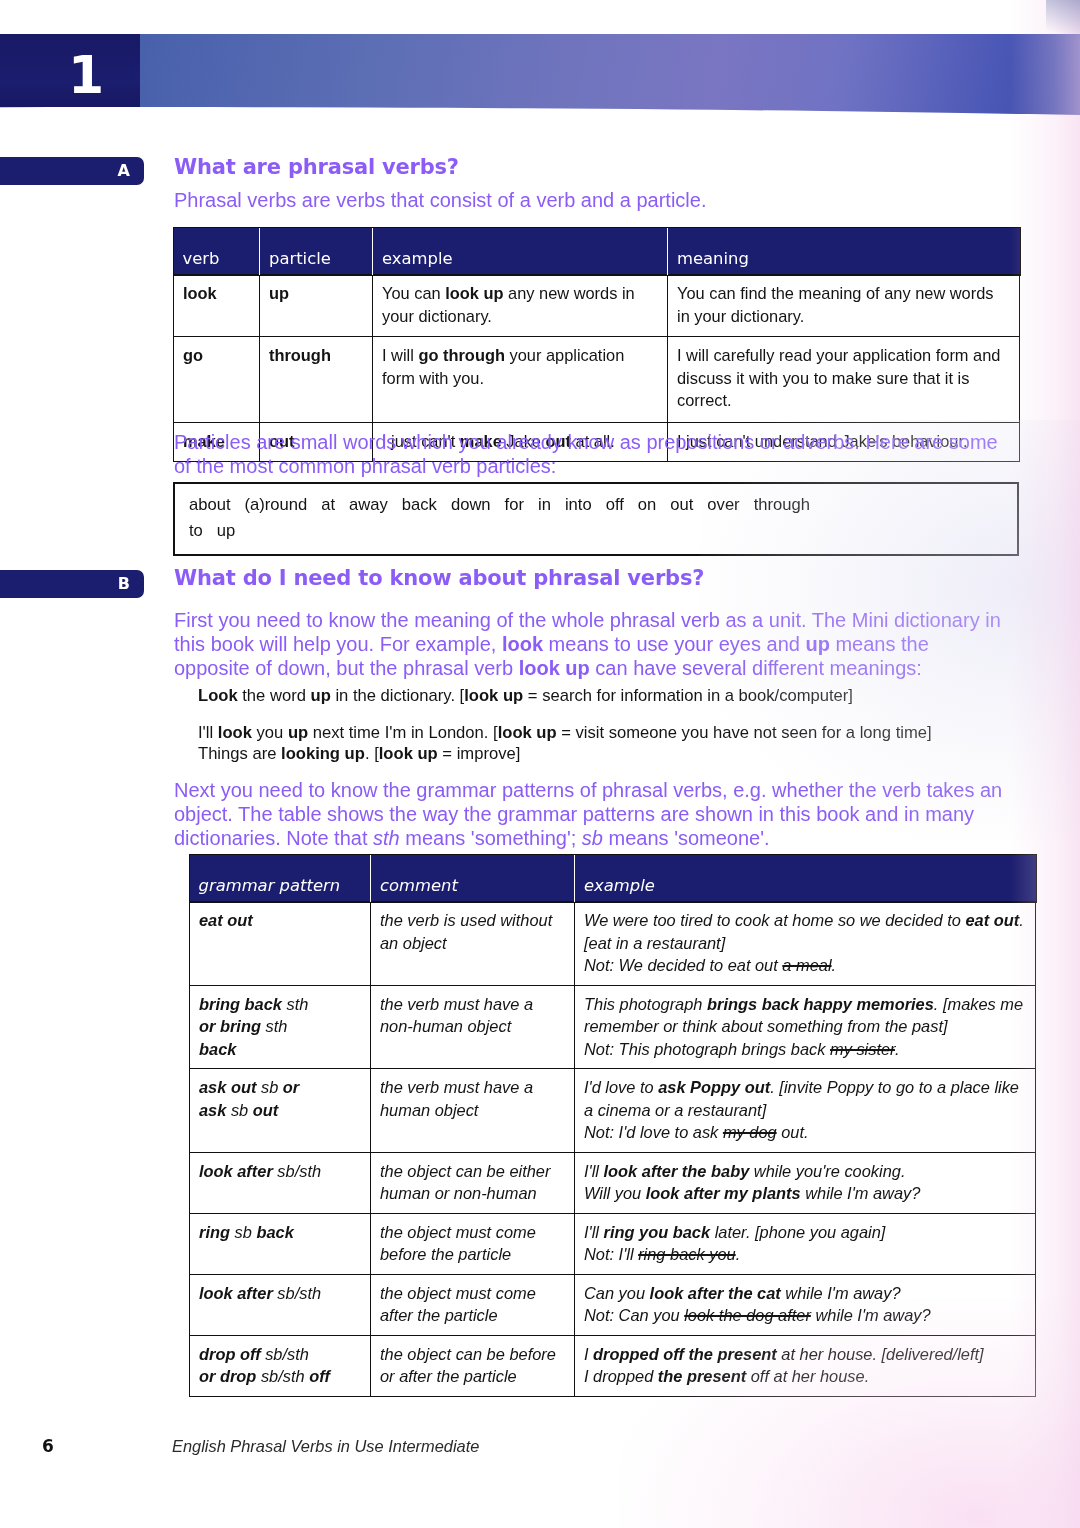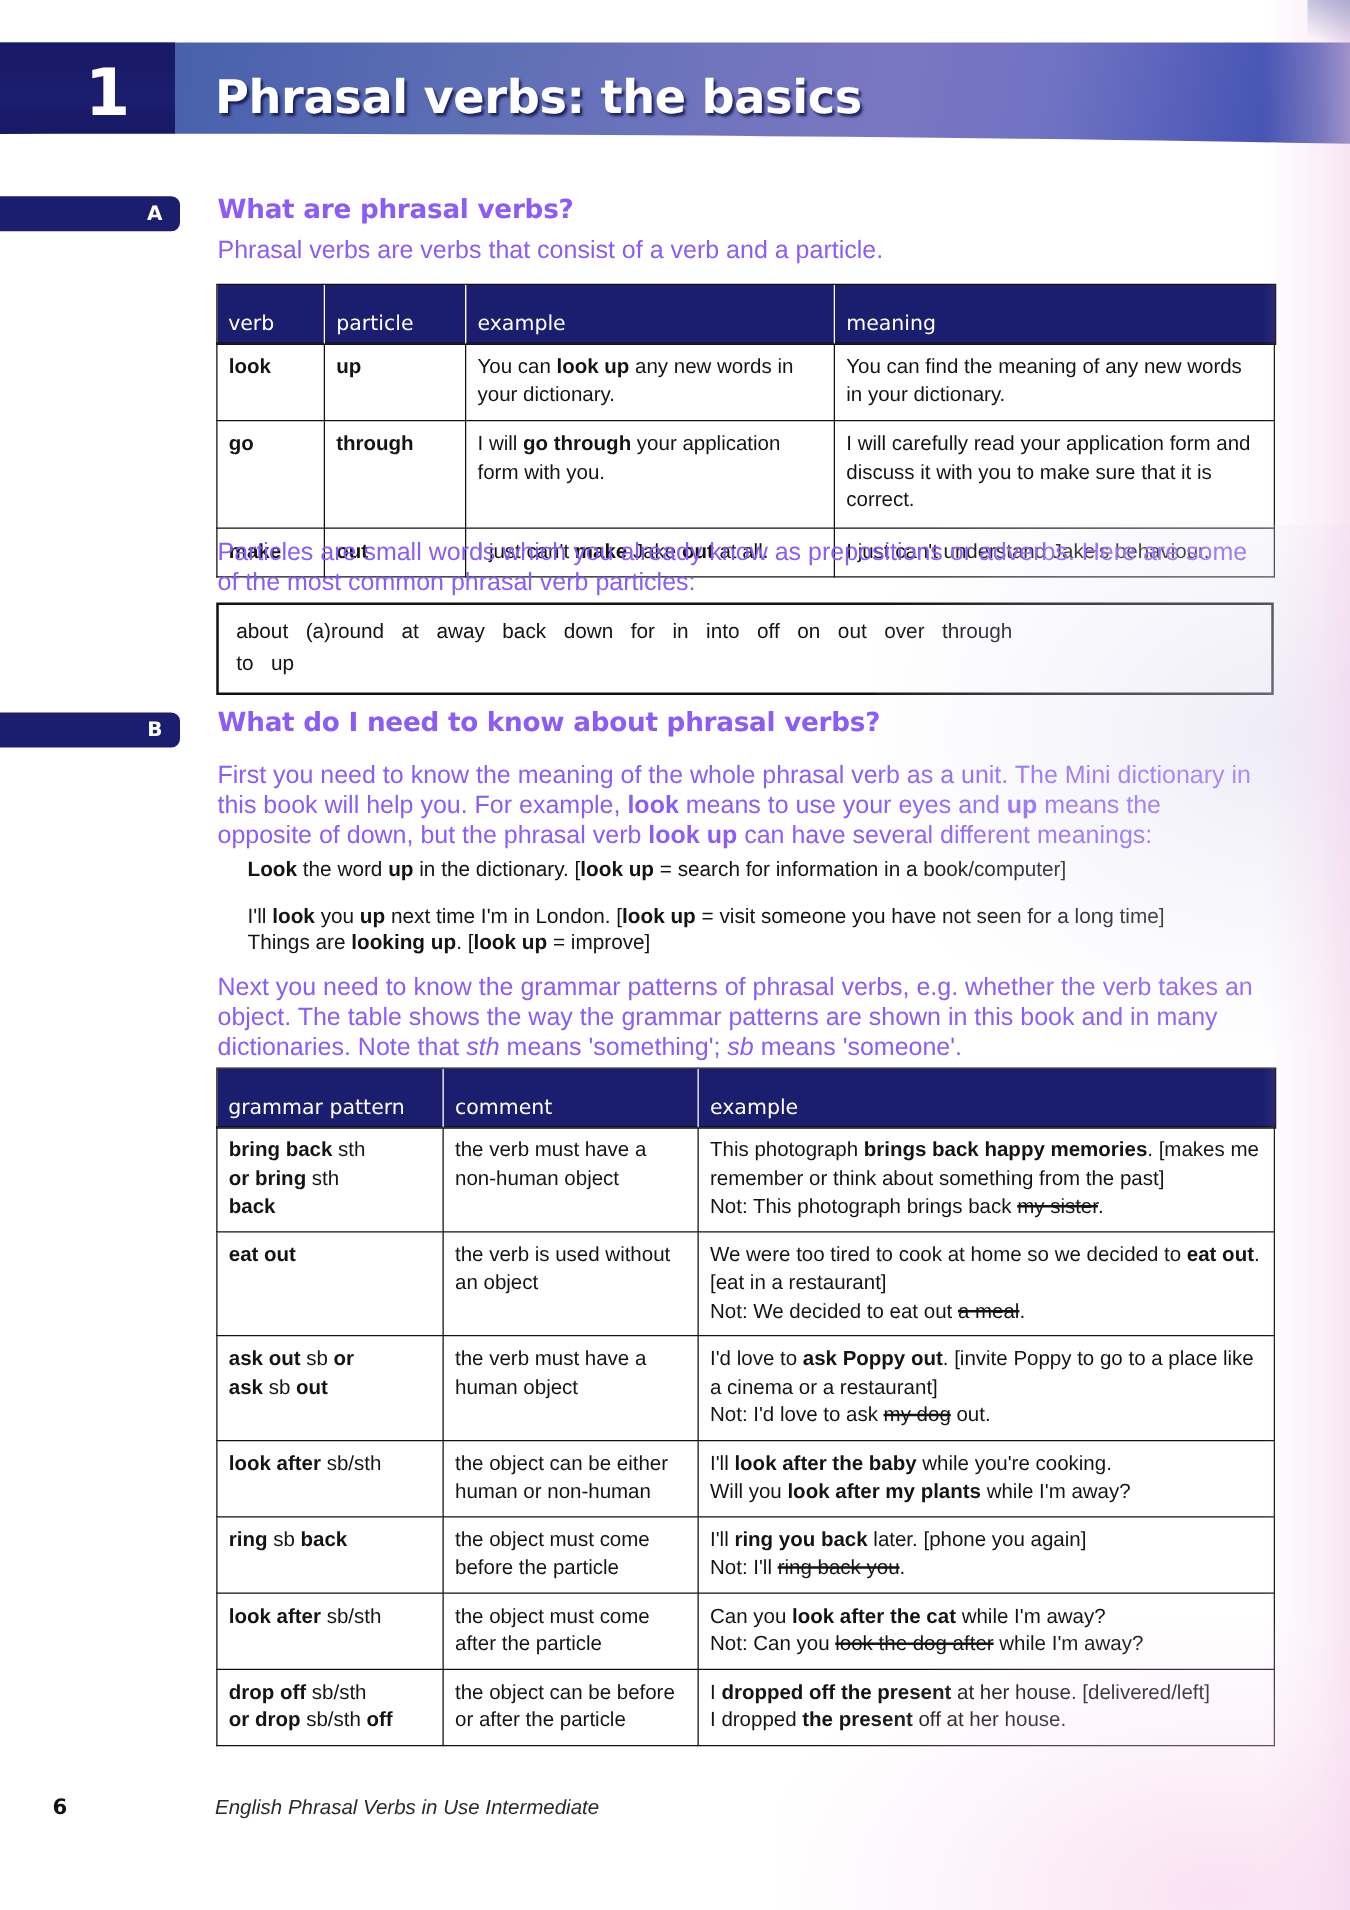--- a/index.html
+++ b/index.html
@@ -249,21 +249,20 @@
     font-family: "Liberation Sans", sans-serif;
   }
 </style>
 </head>
 <body>
 
 <div class="banner">
   <div class="banner-band"></div>
   <div class="banner-dark"></div>
   <div class="banner-number">1</div>
-  <div class="banner-title">Phrasal verbs: the basics</div>
 </div>
 <div class="banner-curve-cover"></div>
 
 <div class="sec-tab" id="sec-tab-a">
   <span class="letter">A</span>
 </div>
 <div class="sec-tab" id="sec-tab-b">
   <span class="letter">B</span>
 </div>
 
@@ -316,43 +315,43 @@
   <div class="sec-heading" style="top:566px;">What do I need to know about phrasal verbs?</div>
 
   <div class="para" id="section-b-para1" style="left:174px; top:608px; width:835px;">First you need to know the meaning of the whole phrasal verb as a unit. The Mini dictionary in this book will help you. For example, <b>look</b> means to use your eyes and <b>up</b> means the opposite of down, but the phrasal verb <b>look up</b> can have several different meanings:</div>
 
   <div class="example-line" id="b-example-0" style="left:198px; top:684px; width:825px;"><b>Look</b> the word <b>up</b> in the dictionary. [<b>look up</b> = search for information in a book/computer]</div>
   <div class="example-line" id="b-example-1" style="left:198px; top:721px; width:825px;">I'll <b>look</b> you <b>up</b> next time I'm in London. [<b>look up</b> = visit someone you have not seen for a long time]</div>
   <div class="example-line" id="b-example-2" style="left:198px; top:742px; width:825px;">Things are <b>looking up</b>. [<b>look up</b> = improve]</div>
 
   <div class="para" id="section-b-para2" style="left:174px; top:778px; width:845px;">Next you need to know the grammar patterns of phrasal verbs, e.g. whether the verb takes an object. The table shows the way the grammar patterns are shown in this book and in many dictionaries. Note that <i>sth</i> means 'something'; <i>sb</i> means 'someone'.</div>
 
-  <table class="pvtable" id="table-b" style="left:173px; top:855px; width:846px;">
+  <table class="pvtable" id="table-b" style="left:189px; top:855px; width:846px;font-style:italic;">
     <colgroup>
       <col style="width:181px">
         <col style="width:204px">
         <col style="width:461px">
     </colgroup>
     <thead>
       <tr>
         <th>grammar pattern</th>
         <th>comment</th>
         <th>example</th>
       </tr>
     </thead>
     <tbody id="table-b-body">
         <tr>
+          <td><b>eat out</b></td>
+          <td>the verb is used without an object</td>
+          <td>We were too tired to cook at home so we decided to <b>eat out</b>. [eat in a restaurant]<br>Not: We decided to eat out <span class="strike">a meal</span>.</td>
+        </tr>
+        <tr>
           <td><b>bring back</b> sth<br><b>or bring</b> sth<br><b>back</b></td>
           <td>the verb must have a non-human object</td>
           <td>This photograph <b>brings back happy memories</b>. [makes me remember or think about something from the past]<br>Not: This photograph brings back <span class="strike">my sister</span>.</td>
-        </tr>
-        <tr>
-          <td><b>eat out</b></td>
-          <td>the verb is used without an object</td>
-          <td>We were too tired to cook at home so we decided to <b>eat out</b>. [eat in a restaurant]<br>Not: We decided to eat out <span class="strike">a meal</span>.</td>
         </tr>
         <tr>
           <td><b>ask out</b> sb <b>or</b><br><b>ask</b> sb <b>out</b></td>
           <td>the verb must have a human object</td>
           <td>I'd love to <b>ask Poppy out</b>. [invite Poppy to go to a place like a cinema or a restaurant]<br>Not: I'd love to ask <span class="strike">my dog</span> out.</td>
         </tr>
         <tr>
           <td><b>look after</b> sb/sth</td>
           <td>the object can be either human or non-human</td>
           <td>I'll <b>look after the baby</b> while you're cooking.<br>Will you <b>look after my plants</b> while I'm away?</td>

